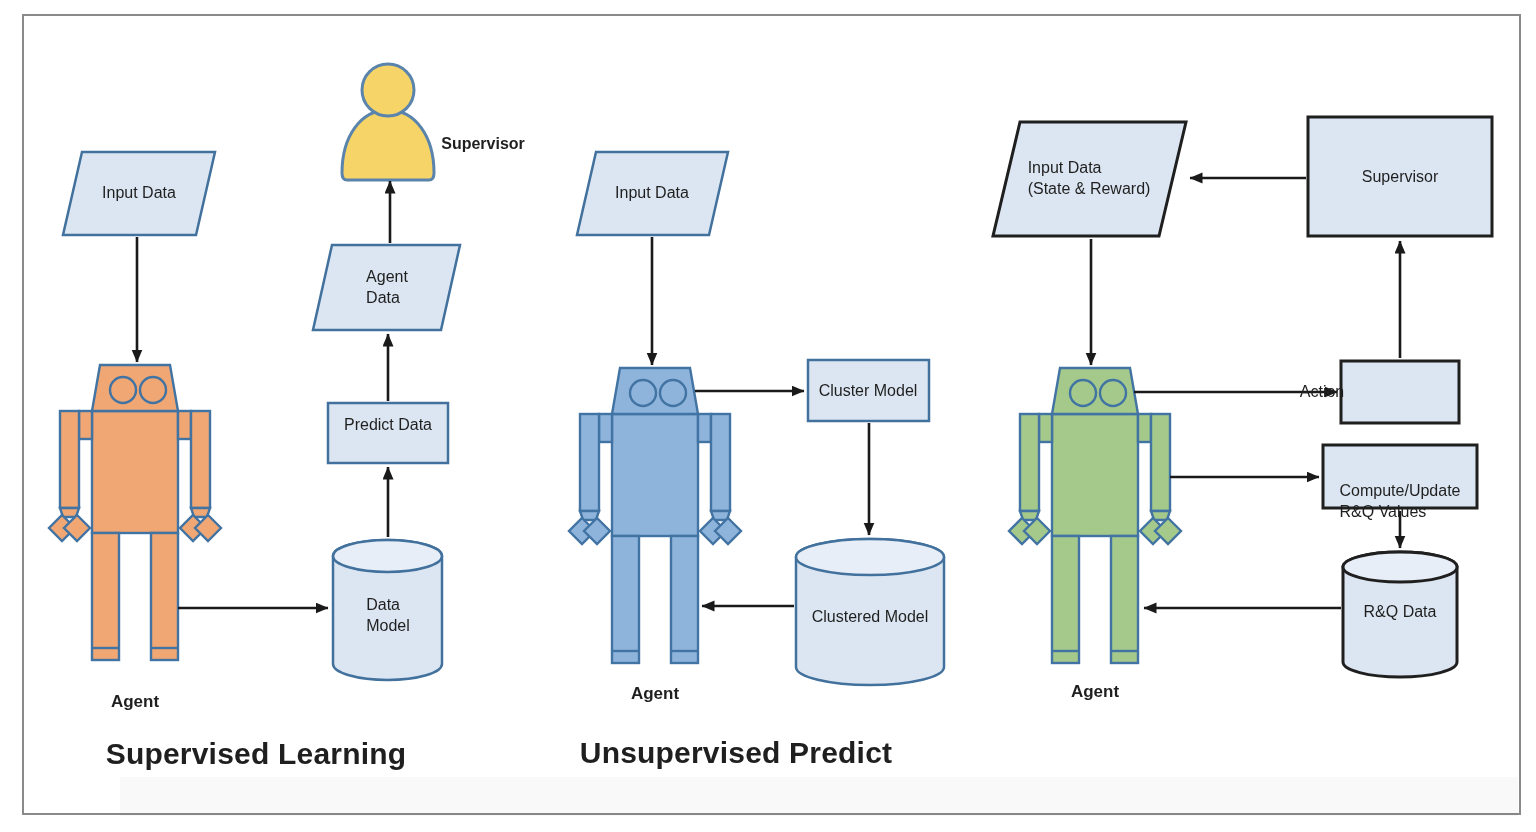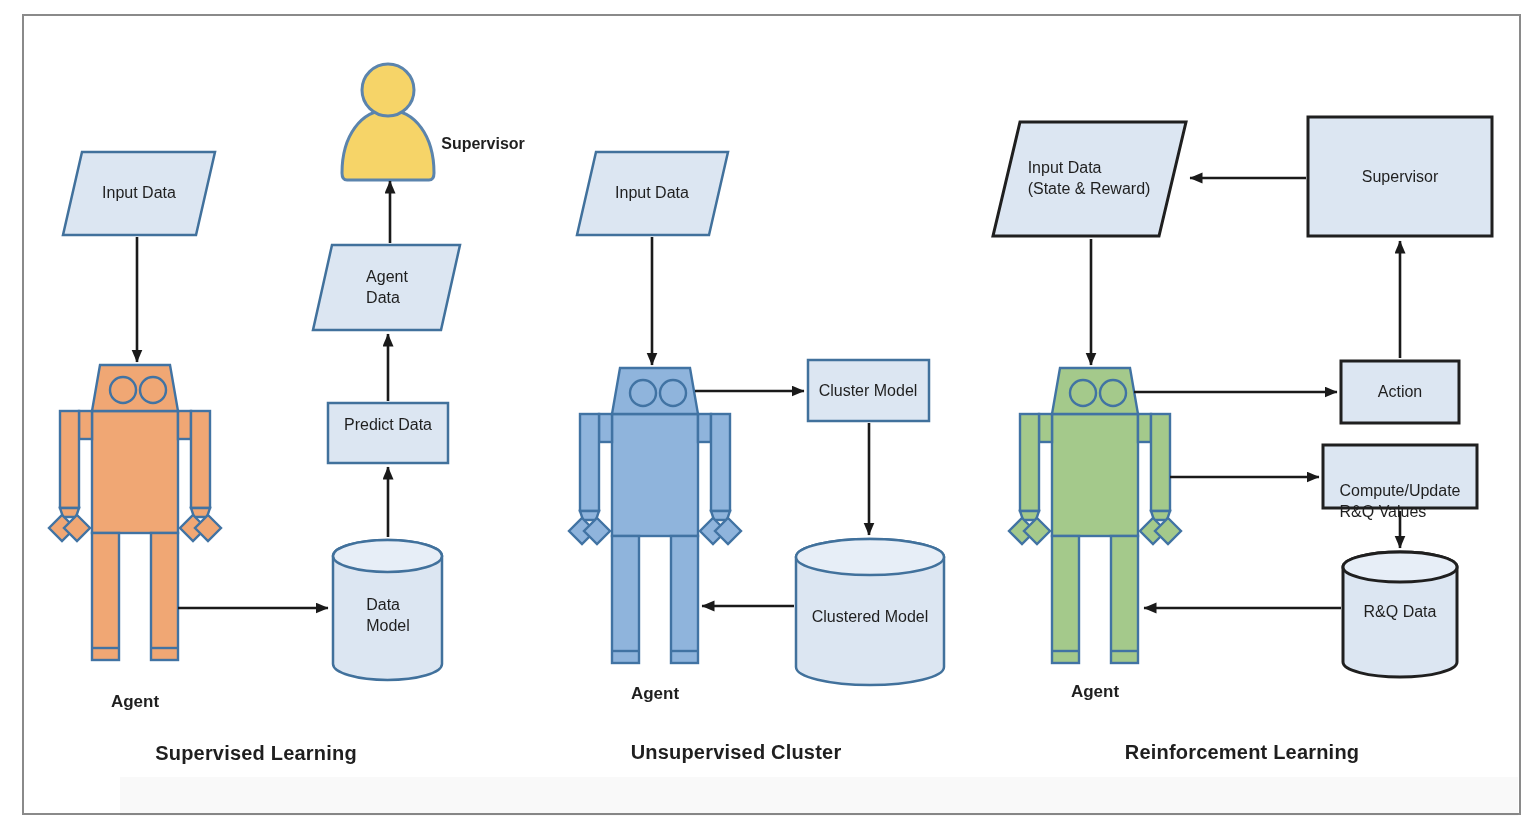--- a/index.html
+++ b/index.html
@@ -17,21 +17,21 @@
     position:absolute;left:120px;top:777px;width:1398px;height:39px;
     background:rgba(0,0,0,0.025);
   }
   svg.canvas{position:absolute;left:0;top:0;}
   .lbl{
     position:absolute;transform:translate(-50%,-50%);
     white-space:pre;font-size:16px;line-height:1.3;
     color:var(--text-color,#1f1f1f);
   }
   .lbl.bold{font-weight:700;}
-  .lbl.title{font-size:20px;font-weight:700;letter-spacing:0.2px;}
+  .lbl.title{font-size:30px;font-weight:700;letter-spacing:0.2px;}
   .lbl.agent{font-size:17px;font-weight:700;}
   .node-blue{fill:var(--node-fill,#dce6f2);stroke:var(--node-stroke-blue,#41719c);stroke-width:2.5;}
   .node-black{fill:var(--node-fill,#dce6f2);stroke:var(--node-stroke-black,#1f1f1f);stroke-width:3;}
   .cyl-top-blue{fill:#e7eef7;stroke:var(--node-stroke-blue,#41719c);stroke-width:2.5;}
   .cyl-top-black{fill:#e7eef7;stroke:var(--node-stroke-black,#1f1f1f);stroke-width:3;}
   .arrow{stroke:var(--arrow-color,#1a1a1a);stroke-width:2.6;fill:none;}
   .robot *{stroke-width:2.4;}
   .person-body{fill:var(--supervisor-fill,#f6d468);stroke:var(--supervisor-stroke,#5b84ad);stroke-width:3;}
 </style>
 </head>
@@ -152,24 +152,23 @@
   <div class="lbl" style="left:388px;top:425px">Predict Data</div>
   <div class="lbl" style="left:388px;top:616px">Data
 Model</div>
   <div class="lbl agent" style="left:135px;top:702px">Agent</div>
   <div class="lbl title" style="left:256px;top:753px">Supervised Learning</div>
 
   <div class="lbl" style="left:652px;top:193px">Input Data</div>
   <div class="lbl" style="left:868px;top:391px">Cluster Model</div>
   <div class="lbl" style="left:870px;top:617px">Clustered Model</div>
   <div class="lbl agent" style="left:655px;top:694px">Agent</div>
-  <div class="lbl title" style="left:736px;top:752px">Unsupervised Cluster</div>
+  <div class="lbl title" style="left:736px;top:752px">Unsupervised Predict</div>
 
   <div class="lbl" style="left:1089px;top:179px">Input Data
 (State &amp; Reward)</div>
   <div class="lbl" style="left:1400px;top:177px">Supervisor</div>
-  <div class="lbl" style="left:1400px;top:392px">Action</div>
+  <div class="lbl" style="left:1322px;top:392px">Action</div>
   <div class="lbl" style="left:1400px;top:502px">Compute/Update
 R&amp;Q Values</div>
   <div class="lbl" style="left:1400px;top:612px">R&amp;Q Data</div>
   <div class="lbl agent" style="left:1095px;top:692px">Agent</div>
-  <div class="lbl title" style="left:1242px;top:752px">Reinforcement Learning</div>
 </div>
 
 </body></html>

